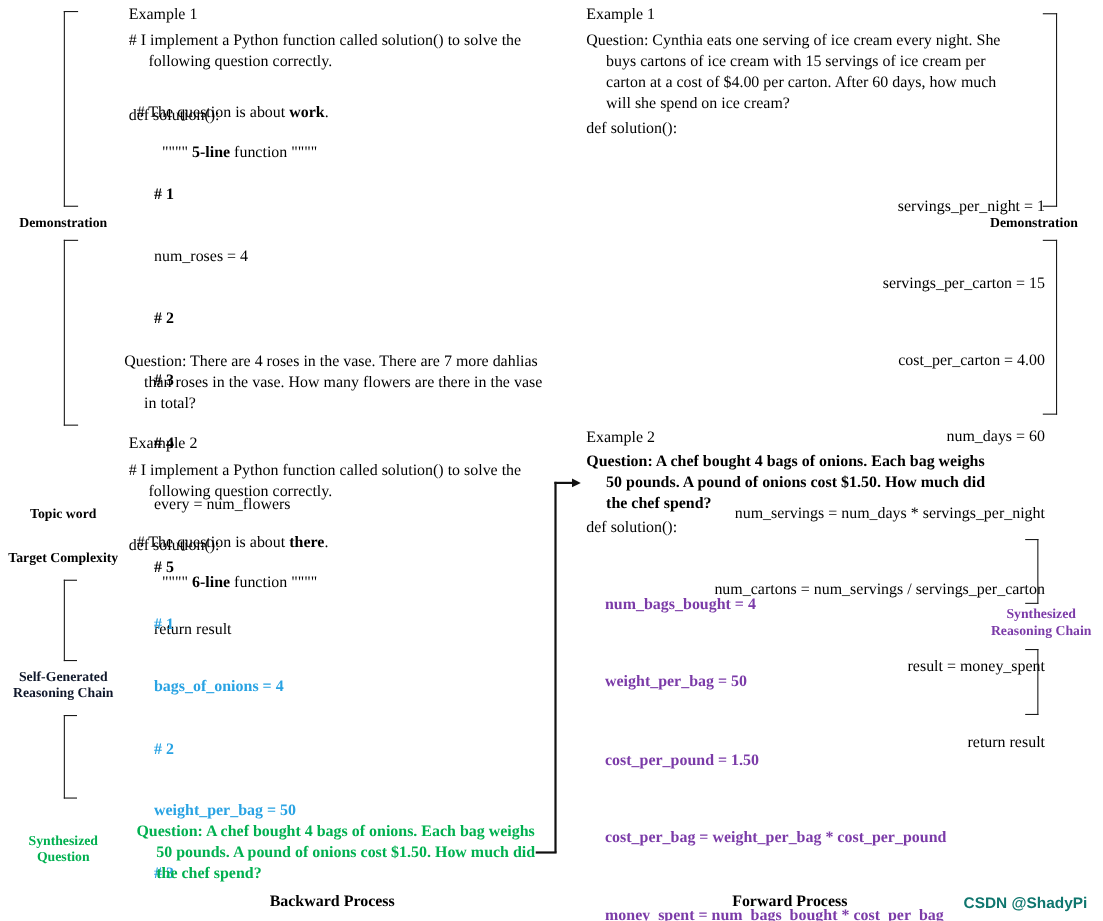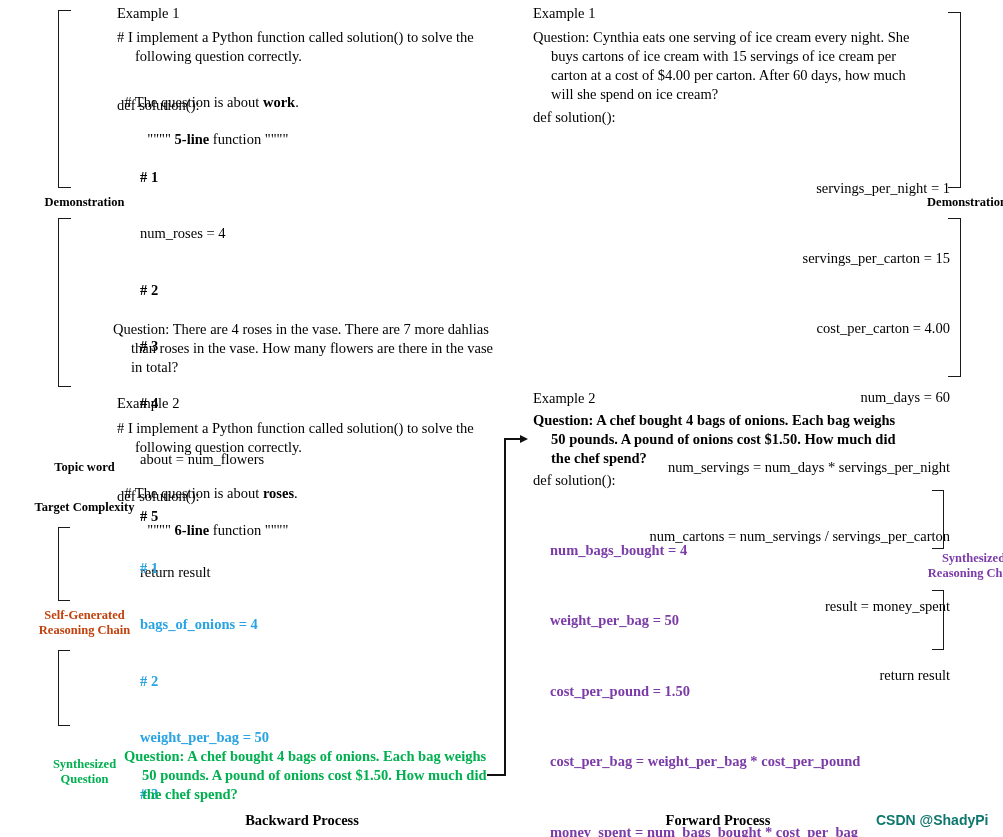--- a/index.html
+++ b/index.html
@@ -10,22 +10,22 @@
     -webkit-font-smoothing:antialiased;
   }
   .abs{position:absolute;}
   
   .txt{font-size:14.5px;line-height:1.30;white-space:pre-wrap;}
   .hang{padding-left:18px;text-indent:-18px;}
   .b{font-weight:bold;}
   .blue{color:#29a3e3;font-weight:bold;}
   .green{color:#00b050;font-weight:bold;}
   .purple{color:#7b3ba8;font-weight:bold;}
-  .lbl{font-size:12.5px;font-weight:bold;line-height:1.18;text-align:center;padding-left:27px;}
-  .lbl.blue{color:#c2410c;}
+  .lbl{font-size:12.5px;font-weight:bold;line-height:1.18;text-align:center;}
+  .lbl.blue{color:#0f172a;}
   .lbl.green{color:#00b050;}
   .lbl.purple{color:#7b3ba8;}
   .proc{font-size:14.5px;font-weight:bold;text-align:center;}
   .wm{font-size:14px;color:#0f766e;font-family:"Liberation Sans","DejaVu Sans",sans-serif;font-weight:bold;}
 
   
   .brk{position:absolute;border-color:#1a1a1a;border-style:solid;}
   
   .brk-l{border-width:1.4px 0 1.4px 1.4px;}
   
@@ -55,37 +55,37 @@
 <div class="abs txt" style="left:140px;top:111px;width:380px;">
   <span>"""" </span><span class="b">5-line</span><span> function """"</span>
 </div>
 
 <div class="abs txt" style="left:140px;top:130px;width:400px;">
   <span class="ln b"># 1</span>
   <span class="ln">num_roses = 4</span>
   <span class="ln b"># 2</span>
   <span class="ln b"># 3</span>
   <span class="ln b"># 4</span>
-  <span class="ln">about = num_flowers</span>
+  <span class="ln">every = num_flowers</span>
   <span class="ln b"># 5</span>
   <span class="ln">return result</span>
 </div>
 
 <div class="abs txt hang" style="left:113px;top:320px;width:375px;font-family:Liberation Serif, serif;">Question: There are 4 roses in the vase. There are 7 more dahlias than roses in the vase. How many flowers are there in the vase in total?</div>
 
 <div class="brk brk-l" style="left:58px;top:10px;width:12px;height:176px;"></div>
 <div class="brk brk-l" style="left:58px;top:218px;width:12px;height:167px;"></div>
 <div class="abs lbl" style="left:0px;top:195px;width:115px;">Demonstration</div>
 
 <div class="abs txt" style="left:117px;top:394px;width:370px;">Example 2</div>
 
 <div class="abs txt hang" style="left:117px;top:419px;width:370px;"># I implement a Python function called solution() to solve the following question correctly.</div>
 
 <div class="abs txt" style="left:117px;top:465px;width:380px;">
-  <span># The question is about </span><span class="b">roses</span><span>.</span>
+  <span># The question is about </span><span class="b">there</span><span>.</span>
 </div>
 
 <div class="abs txt" style="left:117px;top:487px;width:380px;">def solution():</div>
 
 <div class="abs txt" style="left:140px;top:502px;width:380px;">
   <span>"""" </span><span class="b">6-line</span><span> function """"</span>
 </div>
 
 <div class="abs txt blue" style="left:140px;top:521px;width:400px;">
   <span class="ln"># 1</span>

